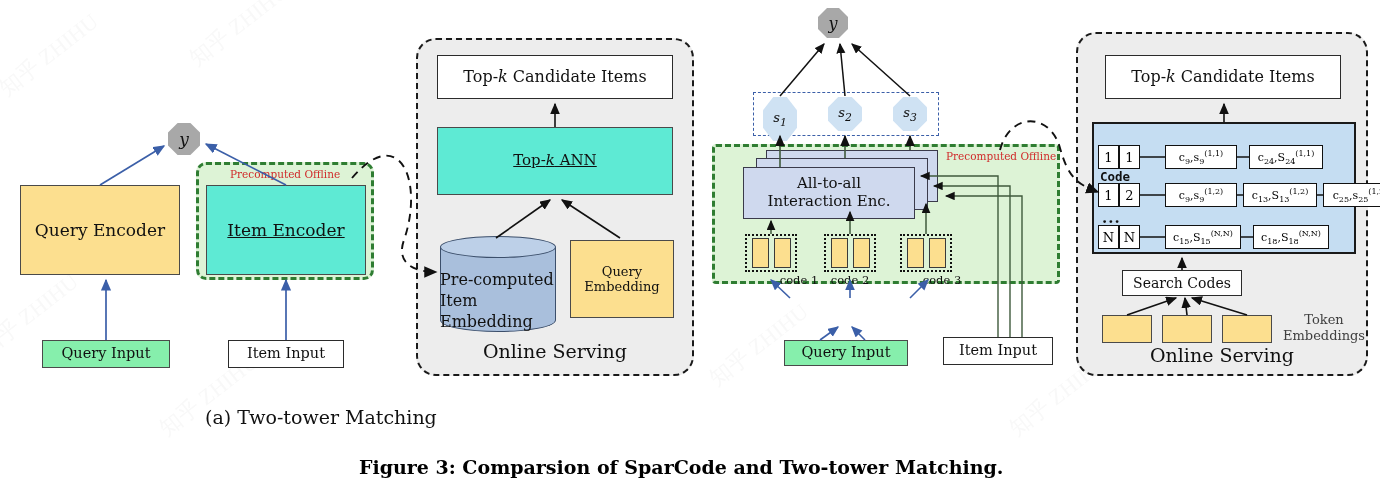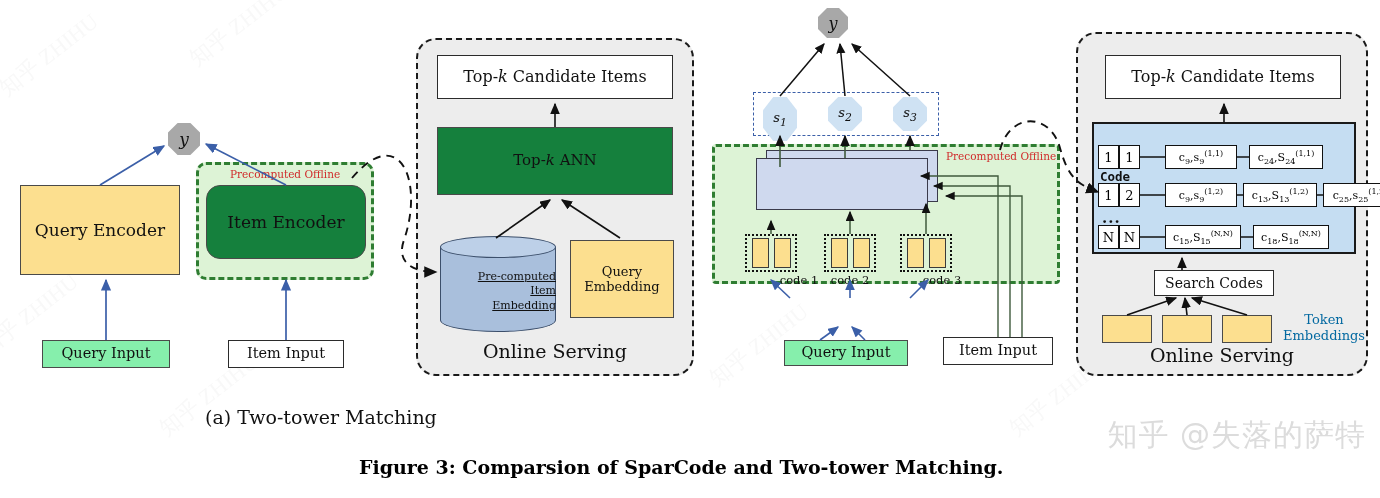--- a/index.html
+++ b/index.html
@@ -18,21 +18,21 @@
     box-sizing:border-box;
     display:flex;
     align-items:center;
     justify-content:center;
     text-align:center;
     line-height:1.18;
     font-family:"DejaVu Serif", serif;
   }
   .b-white{background:#ffffff;border:1.6px solid #2b2b2b;}
   .b-yellow{background:#fcdf8f;border:1.6px solid #4a4a4a;}
-  .b-gray{background:#15803d;border:1.6px solid #4a4a4a;}
+  .b-gray{background:#5eead4;border:1.6px solid #4a4a4a;text-decoration:underline;}
   .b-orange{background:#86efac;border:1.6px solid #4a4a4a;}
   .b-blue{background:#cfd9ee;border:1.6px solid #3a3a4a;}
 
   
   .panel-serving{
     position:absolute;
     box-sizing:border-box;
     background:#ededed;
     border:2.2px dashed #1a1a1a;
     border-radius:20px;
@@ -82,22 +82,22 @@
     background:#a9bfdc;border-left:1.6px solid #3c4f6b;border-right:1.6px solid #3c4f6b;
     border-bottom:1.6px solid #3c4f6b;
     border-radius:0 0 50% 50%/0 0 14% 14%;
   }
   .cyl .top{
     position:absolute;left:0;top:0;width:100%;height:22px;
     background:#bdd0e8;border:1.6px solid #3c4f6b;border-radius:50%;
     box-sizing:border-box;
   }
   .cyl .lbl{
-    position:absolute;left:0;right:0;top:34px;text-align:right;
-    font-size:11px;color:#111;line-height:1.3;text-decoration:underline;
+    position:absolute;left:0;right:0;top:34px;text-align:left;
+    font-size:16px;color:#111;line-height:1.3;
   }
 
   
   .codegroup{
     position:absolute;
     box-sizing:border-box;
     border:2px dotted #111;
     display:flex;align-items:center;justify-content:center;gap:5px;
     background:transparent;
   }
@@ -109,21 +109,21 @@
   
   svg.ov{position:absolute;left:0;top:0;width:1380px;height:498px;overflow:visible;pointer-events:none;}
 
   
   .subcap{position:absolute;font-size:19px;color:#111;white-space:nowrap;}
   .figcap{position:absolute;font-size:19px;font-weight:bold;color:#000;white-space:nowrap;}
 
   .serving-label{position:absolute;font-size:19px;color:#111;white-space:nowrap;text-align:center;}
   .precomp-label{position:absolute;font-size:10.5px;color:#d02b2b;white-space:nowrap;font-family:"DejaVu Serif",serif;}
   .code-title{position:absolute;font-size:12.5px;font-weight:bold;color:#111;font-family:"DejaVu Sans Mono",monospace;}
-  .tokemb-label{position:absolute;font-size:13px;color:#0369a1;text-align:center;line-height:1.25;}
+  .tokemb-label{position:absolute;font-size:13px;color:#404040;text-align:center;line-height:1.25;}
 
   
   .idxcell{
     position:absolute;box-sizing:border-box;background:#fff;border:1.5px solid #111;
     display:flex;align-items:center;justify-content:center;font-size:13px;font-family:"DejaVu Serif",serif;
   }
   .ccell{
     position:absolute;box-sizing:border-box;background:#fff;border:1.5px solid #111;
     display:flex;align-items:center;justify-content:center;font-size:11px;white-space:nowrap;
     font-family:"DejaVu Serif",serif;
@@ -173,21 +173,21 @@
   </div>
 
   <div class="panel-green" style="left:196px;top:162px;width:178px;height:118px;"></div>
 
   <div class="precomp-label" style="left:230px;top:168px;">Precomputed Offline</div>
 
   <div class="octagon" style="left:168px;top:123px;width:32px;height:32px;font-size:17px;color:#111;">y</div>
 
   <div class="box b-yellow" style="left:20px;top:185px;width:160px;height:90px;font-size:17px;color:#111;">Query Encoder</div>
 
-  <div class="box b-gray" style="left:206px;top:185px;width:160px;height:74px;font-size:17px;color:#111;border-radius:14px;">Item Encoder</div>
+  <div class="box b-gray" style="left:206px;top:185px;width:160px;height:90px;font-size:17px;color:#111;">Item Encoder</div>
 
   <div class="box b-orange" style="left:42px;top:340px;width:128px;height:28px;font-size:14.5px;color:#111;">Query Input</div>
 
   <div class="box b-white" style="left:228px;top:340px;width:116px;height:28px;font-size:14.5px;color:#111;">Item Input</div>
 
   <div class="panel-serving" style="left:416px;top:38px;width:278px;height:338px;"></div>
 
   <div class="box b-white" style="left:437px;top:55px;width:236px;height:44px;font-size:16px;color:#111;">
     <span><span>Top-</span><i>k</i><span> Candidate Items</span></span>
   </div>
@@ -226,20 +226,24 @@
   </div>
   <div class="octagon s" style="left:828px;top:97px;width:34px;height:34px;font-size:13px;color:#111;">
     <span><span>s</span><sub>2</sub></span>
   </div>
   <div class="octagon s" style="left:893px;top:97px;width:34px;height:34px;font-size:13px;color:#111;">
     <span><span>s</span><sub>3</sub></span>
   </div>
 
   <div class="box b-blue" style="left:766px;top:150px;width:172px;height:52px;"></div>
   <div class="box b-blue" style="left:756px;top:158px;width:172px;height:52px;"></div>
+  <div class="box b-blue" style="left:743px;top:167px;width:172px;height:52px;font-size:15px;color:#111;flex-direction:column;">
+    <div>All-to-all</div>
+    <div>Interaction Enc.</div>
+  </div>
 
   <div class="codegroup" style="left:745px;top:234px;width:52px;height:38px;">
     <div class="tok"></div>
     <div class="tok"></div>
   </div>
   <div class="codelabel" style="left:773px;top:273px;width:52px;">code 1</div>
 
   <div class="codegroup" style="left:824px;top:234px;width:52px;height:38px;">
     <div class="tok"></div>
     <div class="tok"></div>
@@ -292,21 +296,21 @@
 
   <div class="idxcell" style="left:1098px;top:225px;width:21px;height:24px;">N</div>
   <div class="idxcell" style="left:1119px;top:225px;width:21px;height:24px;">N</div>
   <div class="ccell" style="left:1165px;top:225px;width:76px;height:24px;">
     <span><span>c</span><sub>15</sub>,<span>S</span><sub>15</sub><sup>(N,N)</sup></span>
   </div>
   <div class="ccell" style="left:1253px;top:225px;width:76px;height:24px;">
     <span><span>c</span><sub>18</sub>,<span>S</span><sub>18</sub><sup>(N,N)</sup></span>
   </div>
 
-  <div class="box b-white" style="left:1122px;top:270px;width:120px;height:26px;font-size:14px;color:#111;margin-left:32px;">Search Codes</div>
+  <div class="box b-white" style="left:1122px;top:270px;width:120px;height:26px;font-size:14px;color:#111;">Search Codes</div>
 
   <div class="box b-yellow" style="left:1102px;top:315px;width:50px;height:28px;"></div>
   <div class="box b-yellow" style="left:1162px;top:315px;width:50px;height:28px;"></div>
   <div class="box b-yellow" style="left:1222px;top:315px;width:50px;height:28px;"></div>
 
   <div class="tokemb-label" style="left:1278px;top:312px;width:92px;">
     <div>Token</div>
     <div>Embeddings</div>
   </div>
 
@@ -392,14 +396,13 @@
       <line x1="1237" y1="195" x2="1243" y2="195"></line>
       <line x1="1317" y1="195" x2="1323" y2="195"></line>
       <line x1="1140" y1="237" x2="1165" y2="237"></line>
       <line x1="1241" y1="237" x2="1253" y2="237"></line>
     </g>
   </svg>
 
   <div class="subcap" style="left:205px;top:406px;">(a) Two-tower Matching</div>
   <div class="figcap" style="left:359px;top:456px;">Figure 3: Comparsion of SparCode and Two-tower Matching.</div>
 
-  <div class="wm-zhihu">知乎 @失落的萨特</div>
 </div>
 
 </body></html>

